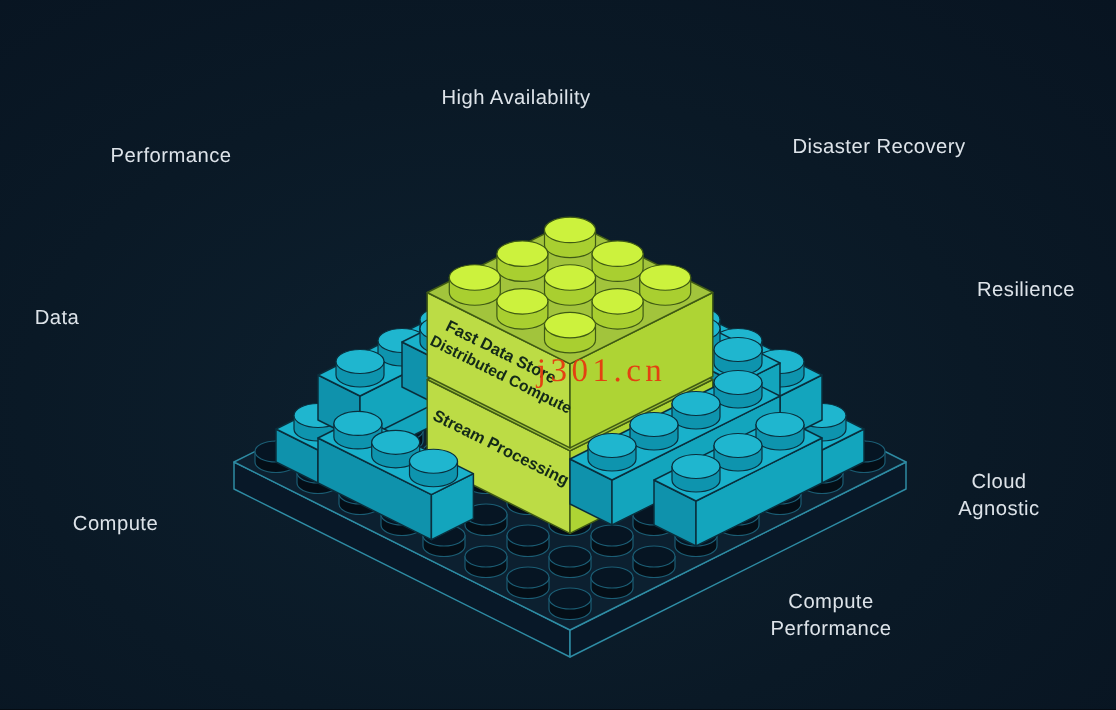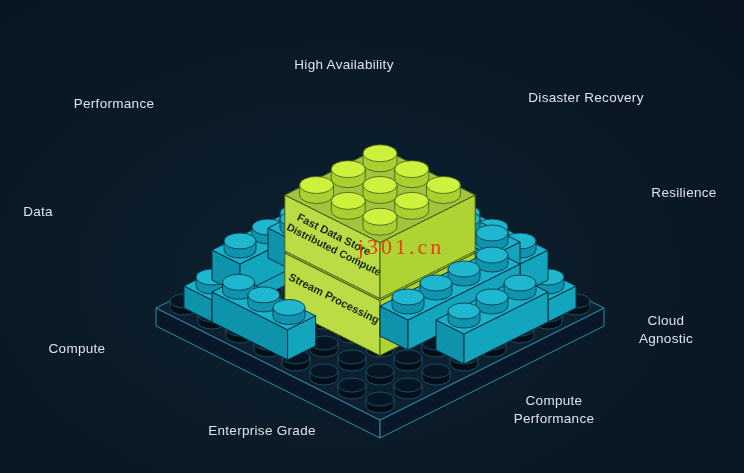--- a/index.html
+++ b/index.html
@@ -312,21 +312,20 @@
       <div class="flabel" style="left: 38px; top: 212px;">
         <div>Data</div>
       </div>
       <div class="flabel" style="left: 684px; top: 193px;">
         <div>Resilience</div>
       </div>
       <div class="flabel" style="left: 77px; top: 349px;">
         <div>Compute</div>
       </div>
       <div class="flabel" style="left: 262px; top: 431px;">
-        <div>Enterprise Grade</div>
       </div>
       <div class="flabel" style="left: 554px; top: 410px;">
         <div>Compute</div>
         <div>Performance</div>
       </div>
       <div class="flabel" style="left: 666px; top: 330px;">
         <div>Cloud</div>
         <div>Agnostic</div>
       </div>
     </div>

